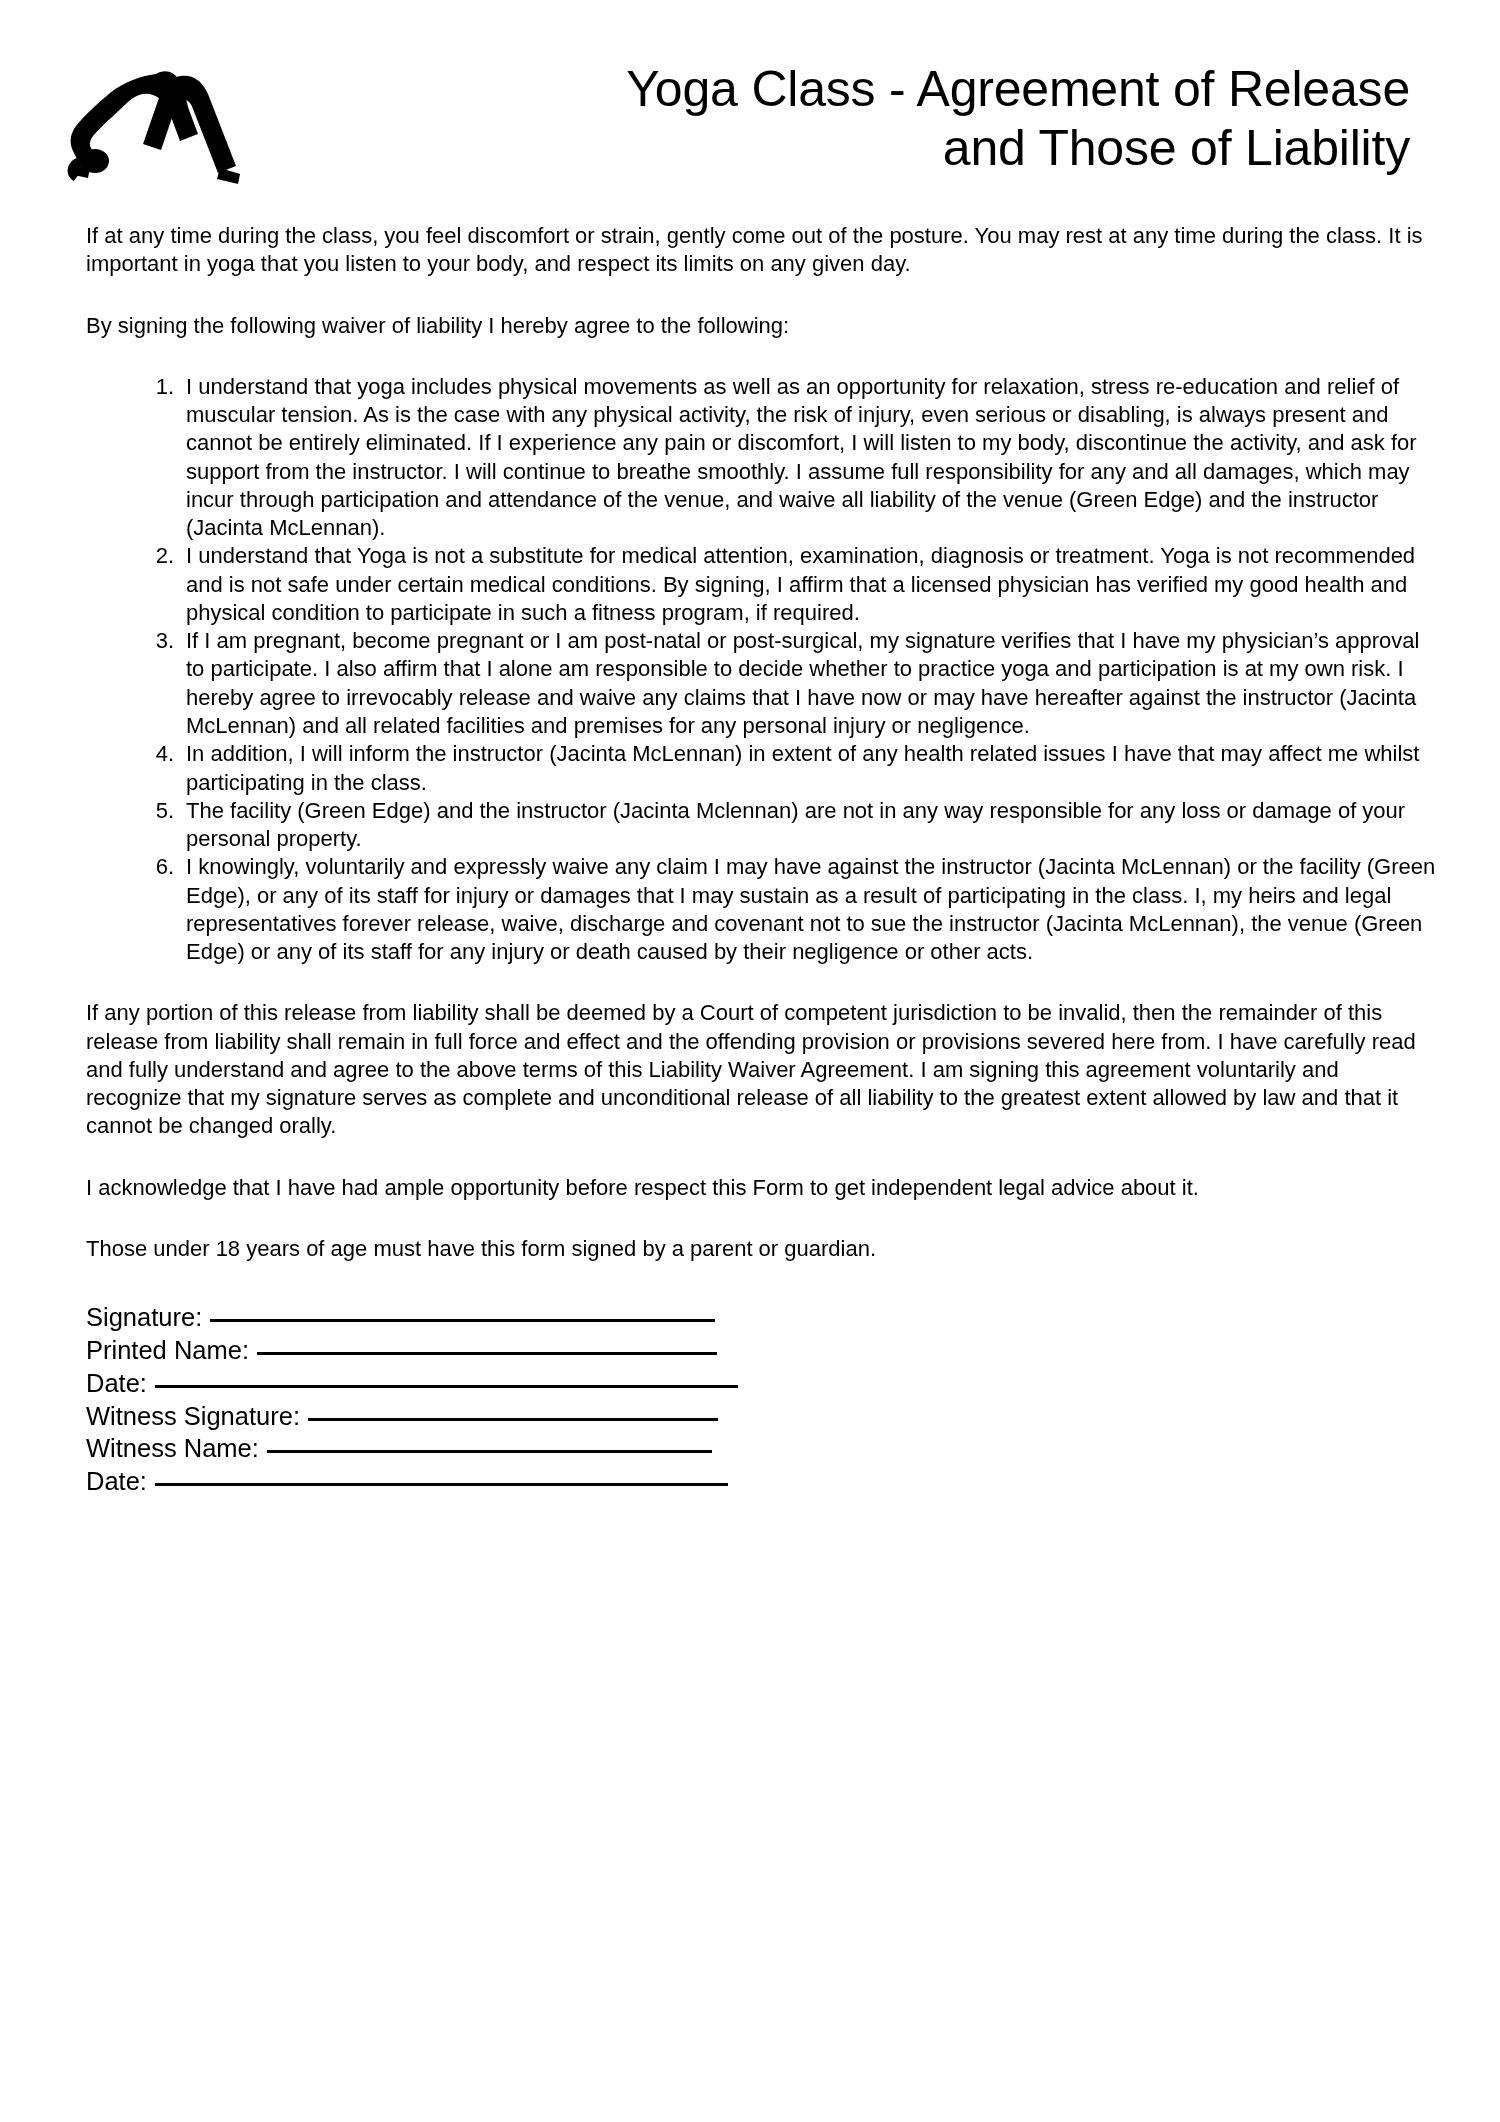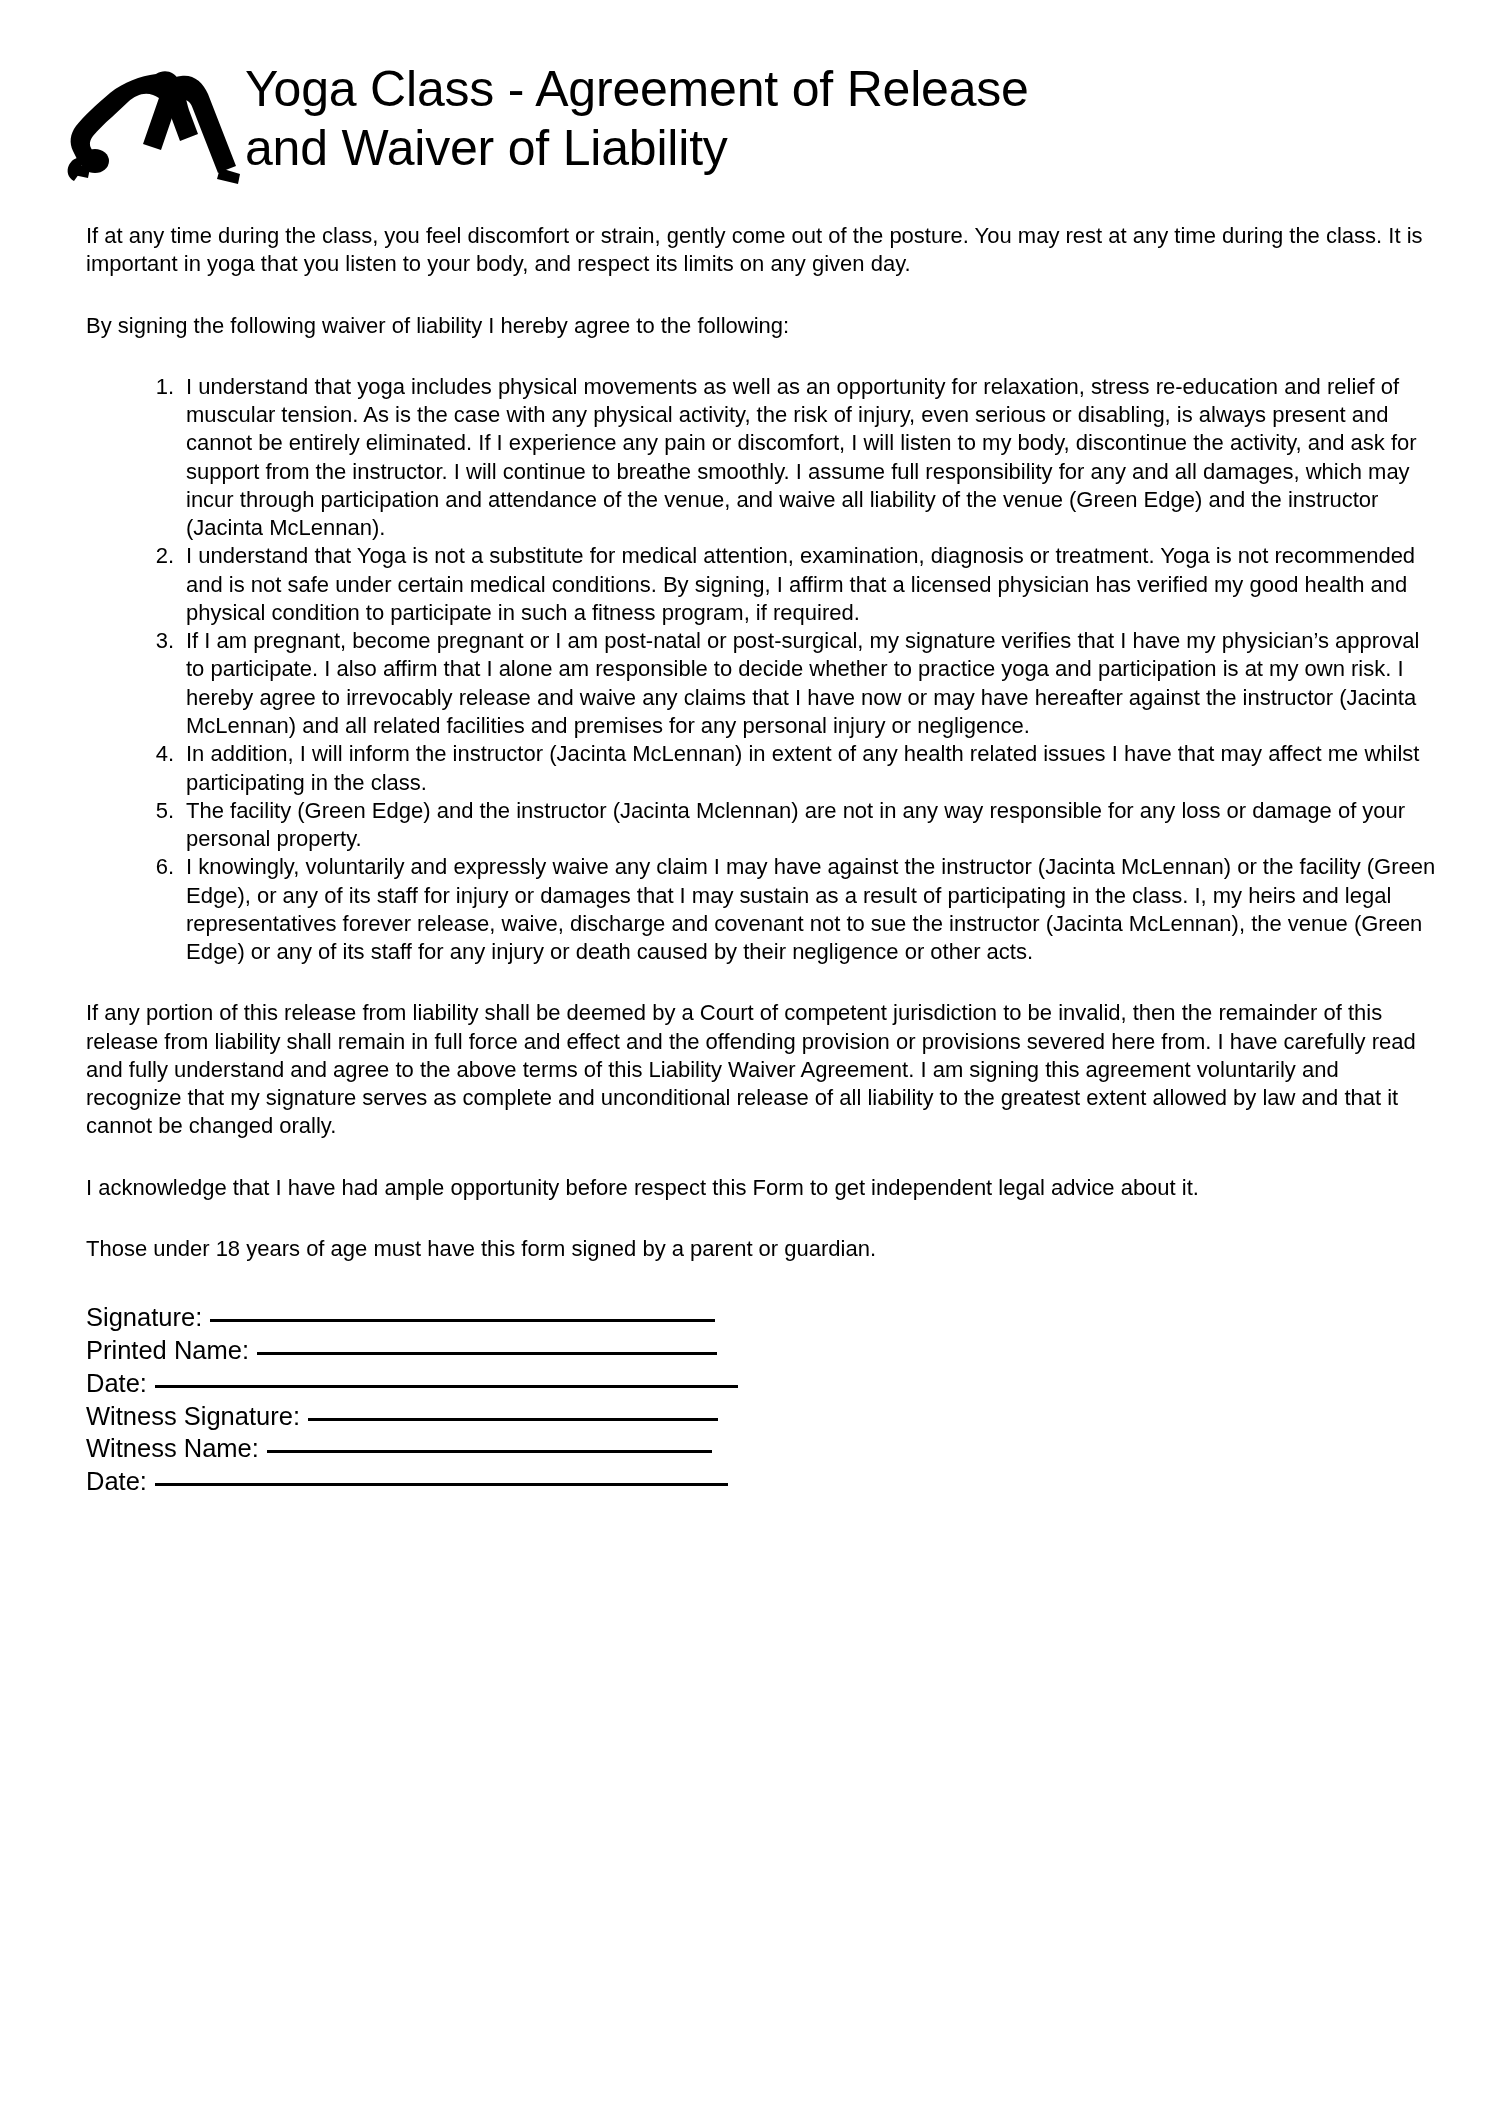--- a/index.html
+++ b/index.html
@@ -40,21 +40,21 @@
     position: relative;
     margin-top: 8px;
   }
   .logo svg {
     display: block;
     width: 185px;
     height: 125px;
   }
   .doc-title {
     flex: 1 1 auto;
-    text-align: left;
+    text-align: right;
     font-size: 50px;
     line-height: 1.18;
     font-weight: 400;
     letter-spacing: -0.2px;
     padding-right: 30px;
     margin-top: 6px;
   }
   .doc-title .line {
     display: block;
     white-space: nowrap;
@@ -171,21 +171,21 @@
 
           <path d="M12 100 L 30 106 L 28 116 L 9 112 Z"></path>
 
           <path d="M160 106 L 180 112 L 178 122 L 157 117 Z"></path>
         </g>
       </svg>
     </div>
 
     <div class="doc-title">
       <span class="line">Yoga Class - Agreement of Release</span>
-      <span class="line">and Waiver of Liability</span>
+      <span class="line">and Those of Liability</span>
     </div>
   </div>
 
   <div class="content">
 
     <div class="spacer-sm"></div>
 
     <p class="para">If at any time during the class, you feel discomfort or strain, gently come out of the posture. You may rest at any time during the class. It is important in yoga that you listen to your body, and respect its limits on any given day.</p>
 
     <div class="spacer-md"></div>

